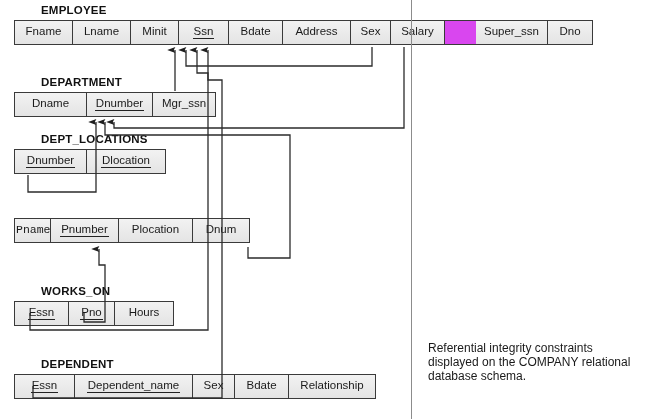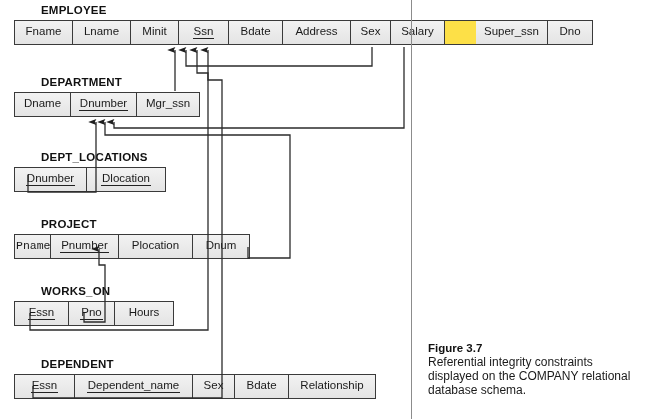--- a/index.html
+++ b/index.html
@@ -10,21 +10,21 @@
   }
 
   
   #schema{position:absolute;left:0;top:0;width:412px;height:419px;}
 
   .relation{position:absolute;}
   .rel-name{
     font-size:11.5px;font-weight:bold;letter-spacing:.2px;
     color:#111;line-height:13px;margin-bottom:3px;white-space:nowrap;padding-left:27px;
   }
-  .rel-table{display:flex;border:1px solid #3a3a3a;background:#fde047;width:max-content;}
+  .rel-table{display:flex;border:1px solid #3a3a3a;background:#d946ef;width:max-content;}
   .attr{
     border-right:1px solid #3a3a3a;
     background:linear-gradient(180deg,#f2f2f2 0%,#e4e4e4 100%);
     font-size:11.5px;line-height:13px;
     padding:4px 0 5px 0;
     text-align:center;white-space:nowrap;
     box-sizing:border-box;
   }
   .attr:last-child{border-right:none;}
   .attr span{display:inline-block;padding:0 1px;}
@@ -56,34 +56,33 @@
           <div class="attr" style="width: 68px;"><span>Address</span></div>
           <div class="attr" style="width: 40px;"><span>Sex</span></div>
           <div class="attr" style="width: 54px;"><span>Salary</span></div>
           <div class="attr" style="width: 72px; margin-left: 31px;"><span>Super_ssn</span></div>
           <div class="attr" style="width: 44px;"><span>Dno</span></div>
         </div>
       </div>
       <div class="relation" style="left: 14px; top: 76px;">
         <div class="rel-name">DEPARTMENT</div>
         <div class="rel-table">
-          <div class="attr" style="width: 56px;"><span>Dname</span></div>
+          <div class="attr" style="width: 72px;"><span>Dname</span></div>
           <div class="attr pk" style="width: 66px;"><span>Dnumber</span></div>
           <div class="attr" style="width: 62px;"><span>Mgr_ssn</span></div>
         </div>
       </div>
-      <div class="relation" style="left: 14px; top: 151px;">
+      <div class="relation" style="left: 14px; top: 133px;">
         <div class="rel-name">DEPT_LOCATIONS</div>
         <div class="rel-table">
           <div class="attr pk" style="width: 72px;"><span>Dnumber</span></div>
           <div class="attr pk" style="width: 78px;"><span>Dlocation</span></div>
         </div>
       </div>
       <div class="relation" style="left: 14px; top: 218px;">
-        <div class="rel-name">PROJECT</div>
         <div class="rel-table">
           <div class="attr" style="width: 36px; font-family: Liberation Mono, monospace;"><span>Pname</span></div>
           <div class="attr pk" style="width: 68px;"><span>Pnumber</span></div>
           <div class="attr" style="width: 74px;"><span>Plocation</span></div>
           <div class="attr" style="width: 56px;"><span>Dnum</span></div>
         </div>
       </div>
       <div class="relation" style="left: 14px; top: 285px;">
         <div class="rel-name">WORKS_ON</div>
         <div class="rel-table">
@@ -127,15 +126,14 @@
       <path d="M248,247 L248,258 L290,258 L290,135 L105,135 L105,122" marker-end="url(#ah)"></path>
 
       <path d="M84,313 L84,322 L105,322 L105,265 L99,265 L99,249" marker-end="url(#ah)"></path>
     </g>
   </svg>
 </div>
 
 <div id="divider"></div>
 
 <div id="caption">
-  <div class="fig-num">Figure 3.7</div>
   <div class="fig-text">Referential integrity constraints displayed on the COMPANY relational database schema.</div>
 </div>
 
 </body></html>

